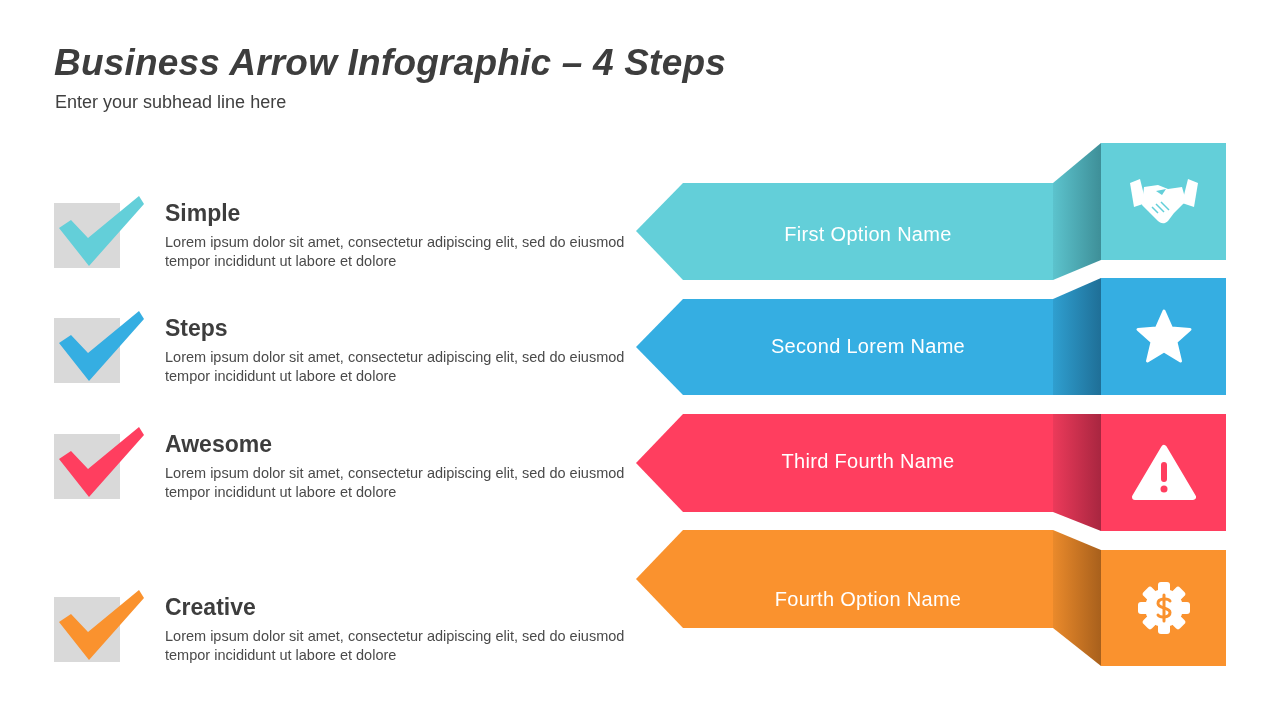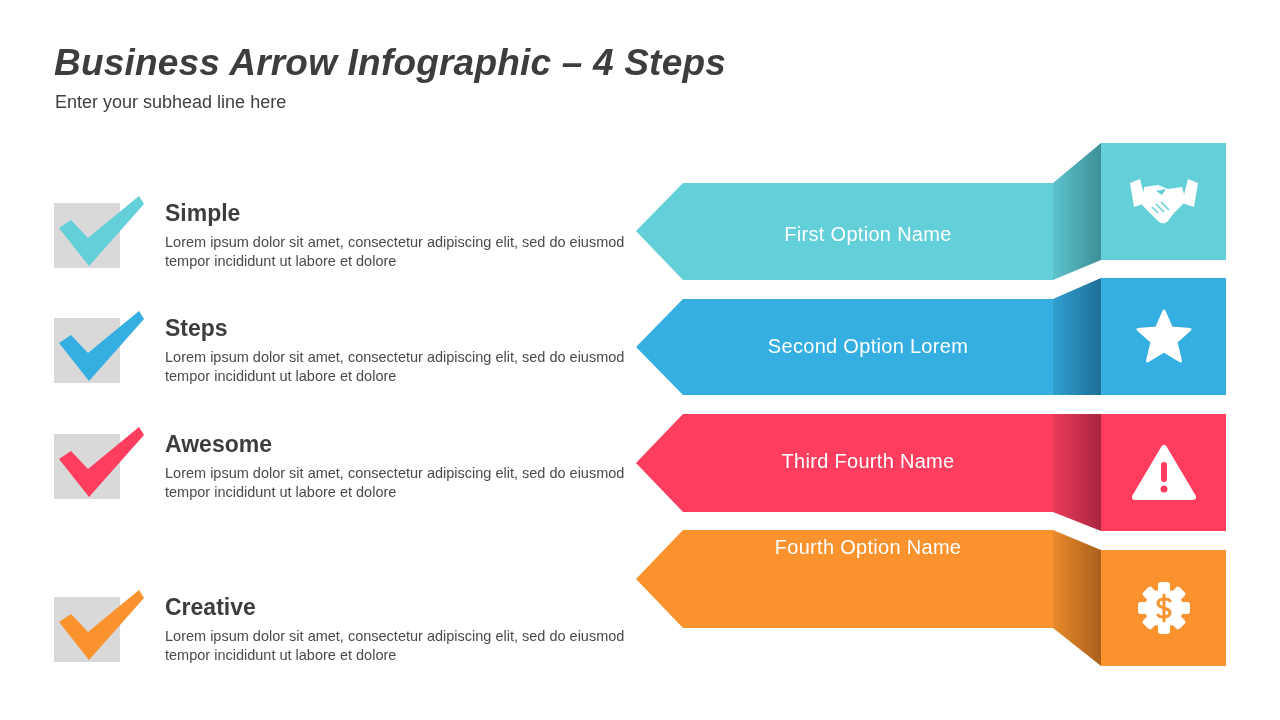--- a/index.html
+++ b/index.html
@@ -95,23 +95,23 @@
   </g>
 
   <g>
     <polygon points="636,579 683,530 1053,530 1053,628 683,628" fill="#FA922E"></polygon>
     <polygon points="1053,530 1101,550 1101,666 1053,628" fill="url(#gO)"></polygon>
     <rect x="1101" y="550" width="125" height="116" fill="#FA922E"></rect>
   </g>
 </svg>
 
 <div class="opt-label" style="top:223px;">First Option Name</div>
-<div class="opt-label" style="top:335px;">Second Option Lorem</div>
+<div class="opt-label" style="top:335px;">Second Lorem Name</div>
 <div class="opt-label" style="top:450px;">Third Fourth Name</div>
-<div class="opt-label" style="top:536px;text-align:center;">Fourth Option Name</div>
+<div class="opt-label" style="top:588px;text-align:center;">Fourth Option Name</div>
 
 <div class="icon-box" style="top:143px;height:117px;">
   <svg width="72" height="50" viewBox="0 0 72 50">
     <polygon points="2,6 12,2 18,26 6,30" fill="#fff"></polygon>
     <polygon points="70,6 60,2 54,26 66,30" fill="#fff"></polygon>
     <path d="M16,10 L30,8 L40,12 L54,10 L58,24 L46,36 L40,44 C36,48 32,46 30,44 L20,34 L14,28 Z" fill="#fff"></path>
     <path d="M28,14 L38,12 L34,18 Z" fill="#63CFD9"></path>
     <path d="M24,30 L30,36 M28,27 L36,35 M33,25 L41,33" stroke="#63CFD9" stroke-width="1.5" fill="none"></path>
   </svg>
 </div>

